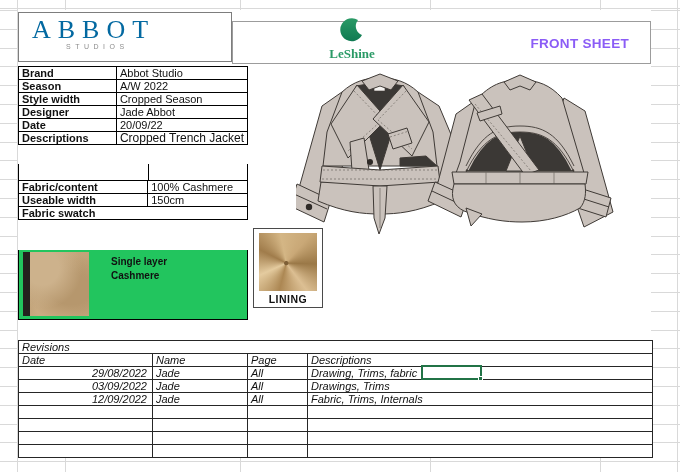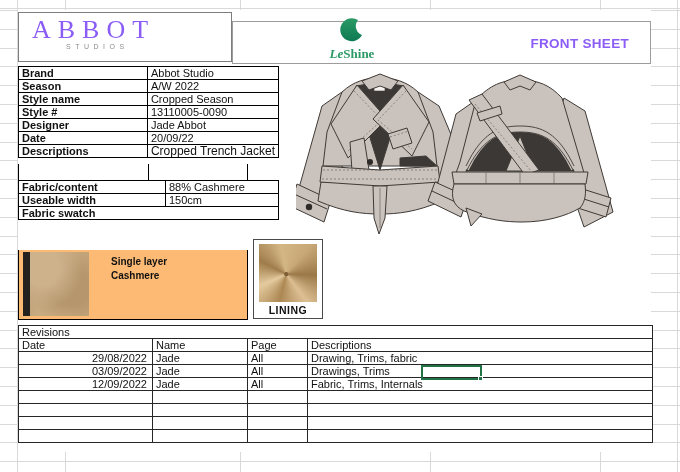--- a/index.html
+++ b/index.html
@@ -14,65 +14,65 @@
   .grid-rows{position:absolute;inset:0;
     background-image:repeating-linear-gradient(180deg,var(--grid) 0 1px,transparent 1px 18.8px);
     background-position:0 10px;}
   .gv{position:absolute;top:0;bottom:0;width:1px;background:var(--grid);}
   .cover{position:absolute;left:18px;top:10px;width:633px;height:442px;background:#fff;}
 
   
   .abbot-box{position:absolute;left:18px;top:12px;width:214px;height:50px;background:#fff;
              border:1px solid #7d7d7d;}
   .abbot-name{font-family:"Liberation Serif",serif;font-size:26px;letter-spacing:7px;
-              color:#8b5cf6;padding:3px 0 0 13px;line-height:28px;}
+              color:#0369a1;padding:3px 0 0 13px;line-height:28px;}
   .abbot-sub{font-size:7px;letter-spacing:4.5px;color:#8d8d8d;padding-left:47px;margin-top:-1px;}
   .band{position:absolute;left:232px;top:21px;width:419px;height:43px;background:#fff;
         border:1px solid #9c9c9c;}
   .leshine{position:absolute;left:84px;top:-5px;width:70px;text-align:center;}
   .leshine-text{font-family:"Liberation Serif",serif;font-size:13px;font-weight:bold;
                 color:var(--leshine-green);line-height:13px;margin-top:-2px;}
-  .leshine-text .le{font-style:italic;}
+  .leshine-text .le{}
   .front-sheet{position:absolute;right:21px;top:50%;transform:translateY(-50%);
                font-size:13.5px;font-weight:600;letter-spacing:.3px;color:#8b5cf6;}
 
   
   table{border-collapse:collapse;}
-  .spec{position:absolute;left:18px;width:261px;background:#fff;}
+  .spec{position:absolute;left:18px;width:230px;background:#fff;}
   .spec td{border:1px solid #000;height:13px;font-size:11px;line-height:12px;
            padding:0 3px;white-space:nowrap;overflow:hidden;}
   .spec td.lbl{font-weight:bold;}
   .spec tr.small-val td.val{font-size:12px;}
   .spec tr.small-lbl td.lbl{font-size:9.3px;letter-spacing:-.2px;}
   .gap-block{position:absolute;left:18px;top:164px;width:230px;height:16px;background:#fff;
              border-left:1px solid #000;border-right:1px solid #000;}
   .gap-block .mid{position:absolute;left:129px;top:0;bottom:0;width:1px;background:#000;}
-  .swatch-area{position:absolute;left:18px;top:250px;width:230px;height:70px;background:#fdba74;
+  .swatch-area{position:absolute;left:18px;top:250px;width:230px;height:70px;background:#22c55e;
                border-left:1px solid #000;border-right:1px solid #000;border-bottom:1px solid #000;}
   .fabric-img{position:absolute;left:4px;top:2px;width:66px;height:64px;
     background:
       linear-gradient(90deg,#24211e 0 7px,transparent 7px),
       radial-gradient(ellipse at 30% 25%,#cdb28c 0 25%,transparent 60%),
       radial-gradient(ellipse at 72% 58%,#b6976d 0 30%,transparent 65%),
       radial-gradient(ellipse at 45% 88%,#c9ab82 0 30%,transparent 60%),
       linear-gradient(160deg,#c8aa80,#bb9c72 60%,#c4a67c);}
   .fabric-caption{position:absolute;left:92px;top:5px;font-size:10px;font-weight:bold;line-height:14px;}
 
-  .lining-box{position:absolute;left:253px;top:239px;width:70px;height:80px;background:#fff;
+  .lining-box{position:absolute;left:253px;top:228px;width:70px;height:80px;background:#fff;
               border:1px solid #4a4a4a;text-align:center;}
   .lining-img{margin:4px auto 0;width:58px;height:58px;
     background:
       radial-gradient(circle at 47% 52%,#7e5f36 0 4%,transparent 6%),
       conic-gradient(from 40deg at 47% 52%,#c9a877,#9a7847,#dcbf93,#ac8753,#e4cb9f,#a07c4b,#d4b685,#c9a877);}
   .lining-label{font-size:10.5px;font-weight:bold;letter-spacing:.5px;margin-top:2px;}
 
   .jacket-svg{position:absolute;left:296px;top:70px;}
 
   
-  .revisions{position:absolute;left:18px;top:325px;width:634px;background:#fff;table-layout:fixed;}
+  .revisions{position:absolute;left:18px;top:340px;width:634px;background:#fff;table-layout:fixed;font-style:italic;}
   .revisions td{border:1px solid #262626;font-size:11px;height:13px;line-height:12px;
                 padding:0 3px;white-space:nowrap;overflow:hidden;}
   .revisions td.date{text-align:right;padding-right:5px;}
   .sel-cell{position:absolute;left:421px;top:365px;width:61px;height:15px;
             border:2px solid var(--excel-green);background:transparent;}
   .sel-handle{position:absolute;right:-3px;bottom:-3px;width:5px;height:5px;
               background:var(--excel-green);border:1px solid #fff;}
 </style>
 </head>
 <body>
@@ -116,26 +116,22 @@
     <tbody>
         <tr>
           <td class="lbl">Brand</td>
           <td class="val">Abbot Studio</td>
         </tr>
     <tr>
           <td class="lbl">Season</td>
           <td class="val">A/W 2022</td>
         </tr>
     <tr>
-          <td class="lbl">Style name</td>
+          <td class="lbl">Style width</td>
           <td class="val">Cropped Season</td>
-        </tr>
-    <tr>
-          <td class="lbl">Style #</td>
-          <td class="val">13110005-0090</td>
         </tr>
     <tr>
           <td class="lbl">Designer</td>
           <td class="val">Jade Abbot</td>
         </tr>
     <tr>
           <td class="lbl">Date</td>
           <td class="val">20/09/22</td>
         </tr>
     <tr class="small-val">
@@ -150,21 +146,21 @@
     </div>
 
   <table class="spec" style="top:180px">
     <colgroup>
         <col style="width:130px">
         <col style="width:100px">
       </colgroup>
     <tbody>
     <tr>
           <td class="lbl">Fabric/content</td>
-          <td class="val">88% Cashmere</td>
+          <td class="val">100% Cashmere</td>
         </tr>
     <tr>
           <td class="lbl">Useable width</td>
           <td class="val">150cm</td>
         </tr>
     <tr>
           <td class="lbl" colspan="2">Fabric swatch</td>
         </tr>
   </tbody>
     </table>

